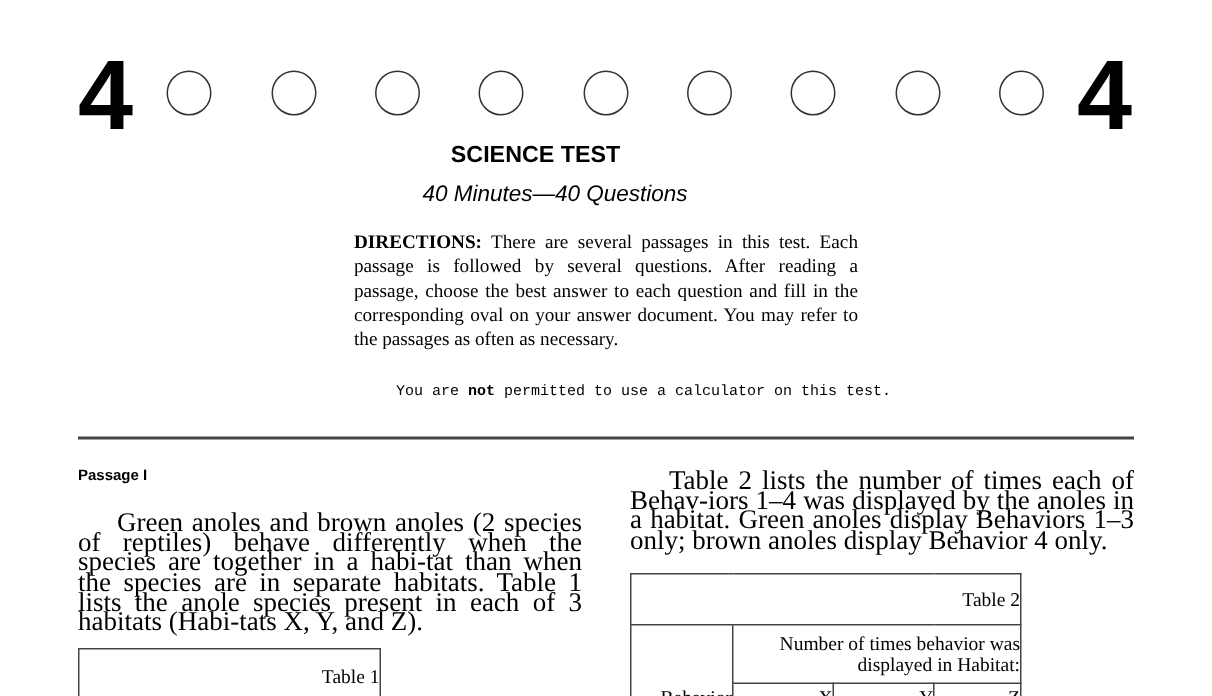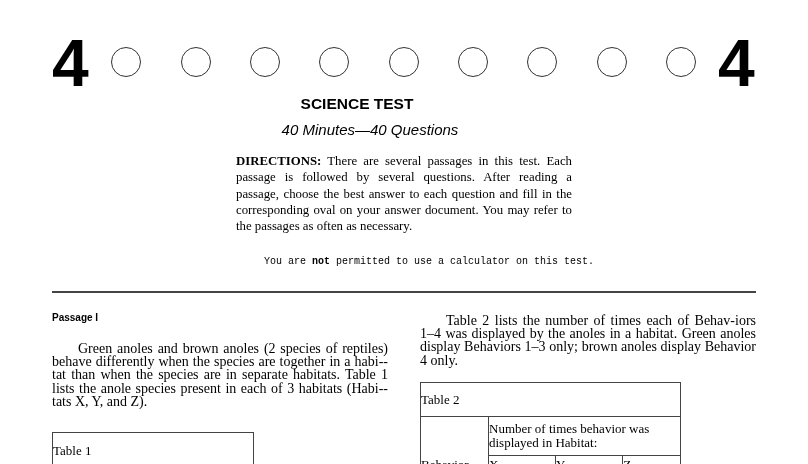--- a/index.html
+++ b/index.html
@@ -28,31 +28,31 @@
     .calc {
       font-family: Liberation Mono, monospace; font-size: 10px;
       left: 236px; top: 256px; margin-left: 28px;
     }
     .rule { left: 52px; top: 291px; width: 704px; height: 2px; background: #444; }
     .passage-title {
       font-family: "Liberation Sans", sans-serif; font-weight: bold; font-size: 10px;
       left: 52px; top: 312px;
     }
     .para {
-      font-family: "Liberation Serif", serif; font-size: 14px; line-height: 13.2px;
+      font-family: "Liberation Serif", serif; font-size: 18px; line-height: 13.2px;
       text-align: justify; hyphens: manual;
     }
     .para-left { left: 52px; width: 336px; top: 342px; }
     .para-right { left: 420px; width: 336px; top: 314px; }
     .indent { display: inline-block; width: 26px; }
     table.t {
       position: absolute; border-collapse: collapse;
       font-family: "Liberation Serif", serif; font-size: 13px;
     }
-    table.t td { border: 1.3px solid #444; text-align: left; padding: 0; }
+    table.t td { border: 1.3px solid #444; text-align: right; padding: 0; }
     .t1 { left: 52px; top: 432px; width: 202px; }
     .t2 { left: 420px; top: 382px; width: 261px; }
   </style>
 </head>
 <body>
 
 <div class="abs big4" style="left:52px;">4</div>
 <div class="oval" style="left:111px;"></div>
 <div class="oval" style="left:181px;"></div>
 <div class="oval" style="left:250px;"></div>

